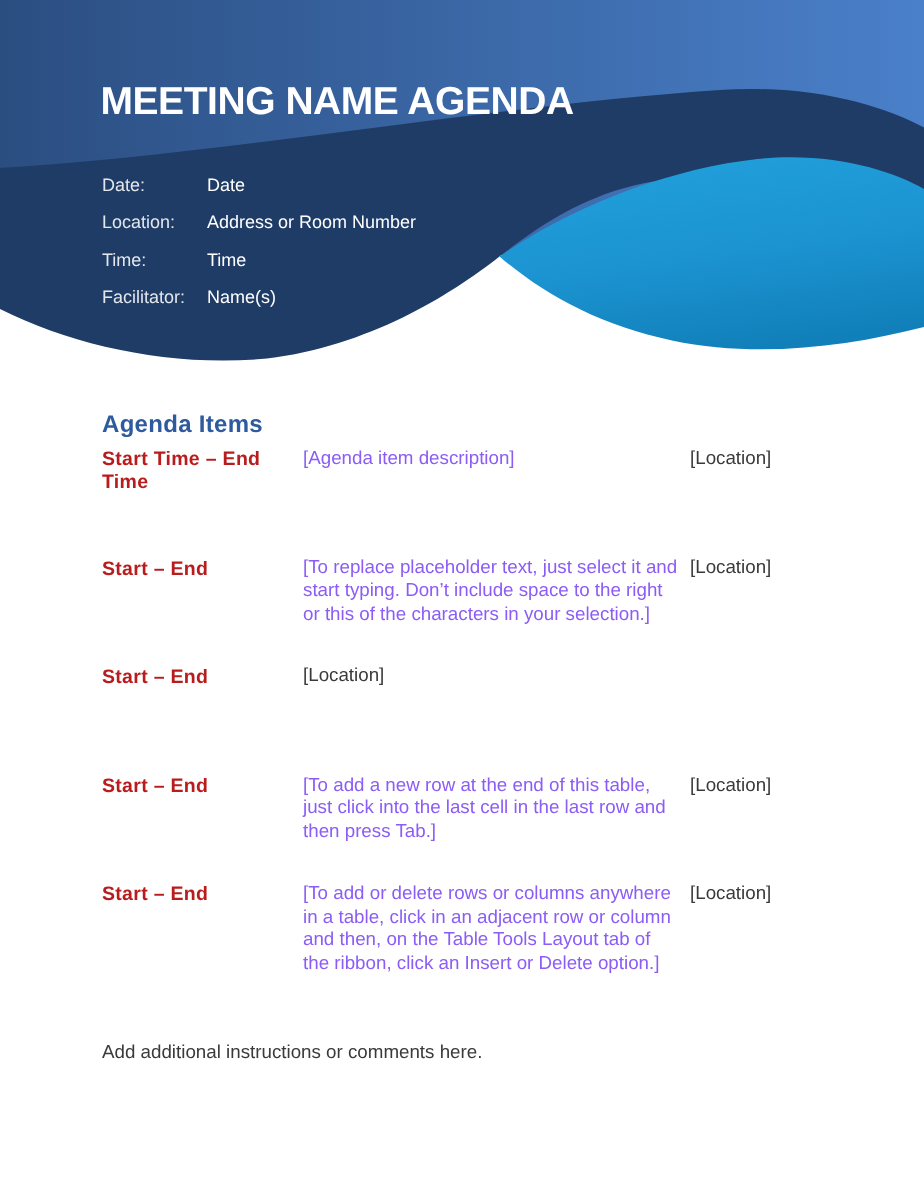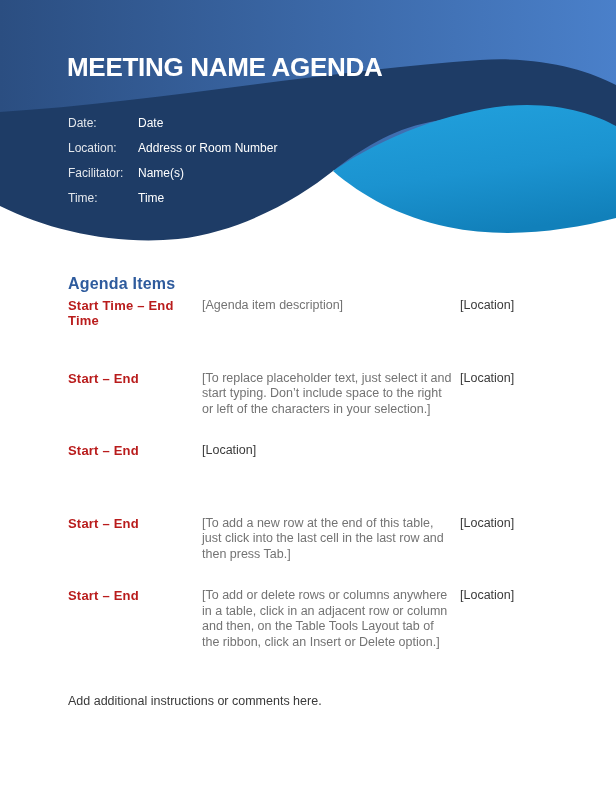--- a/index.html
+++ b/index.html
@@ -31,21 +31,21 @@
     letter-spacing: 0.2px;
   }
   .agenda-table { position: absolute; left: 68px; top: 298px; width: 452px; }
   .agenda-row { display: flex; min-height: 72.5px; align-items: flex-start; }
   .col-time {
     width: 134px; flex: 0 0 134px;
     font-size: 13px; font-weight: 700; color: #b91c1c; letter-spacing: 0.2px;
   }
   .col-desc {
     width: 258px; flex: 0 0 258px;
-    font-size: 12.5px; color: #737373; line-height: 15.6px;
+    font-size: 12.5px; color: #8b5cf6; line-height: 15.6px;
     padding-right: 8px; box-sizing: border-box;
   }
   .col-loc { flex: 1; font-size: 12.5px; color: #3a3a3a; }
 
   
   .additional { position: absolute; left: 68px; top: 674px; width: 452px; }
   .additional-heading {
     font-size: 13px; font-weight: 700; color: #2e5b9d; letter-spacing: 0.3px;
   }
   .additional-body { margin-top: 20px; font-size: 12.5px; color: #3a3a3a; }
@@ -83,42 +83,42 @@
   <div class="fields">
     <div class="field-row">
       <span class="field-label">Date:</span>
       <span class="field-value">Date</span>
     </div>
     <div class="field-row">
       <span class="field-label">Location:</span>
       <span class="field-value">Address or Room Number</span>
     </div>
     <div class="field-row">
+      <span class="field-label">Time:</span>
+      <span class="field-value">Time</span>
+    </div>
+    <div class="field-row">
       <span class="field-label">Facilitator:</span>
       <span class="field-value">Name(s)</span>
-    </div>
-    <div class="field-row">
-      <span class="field-label">Time:</span>
-      <span class="field-value">Time</span>
     </div>
   </div>
 
   <div class="agenda-heading">Agenda Items</div>
 
   <div class="agenda-table">
 
     <div class="agenda-row">
       <div class="col-time">Start Time – End Time</div>
       <div class="col-desc">[Agenda item description]</div>
       <div class="col-loc">[Location]</div>
     </div>
 
     <div class="agenda-row">
       <div class="col-time">Start – End</div>
-      <div class="col-desc">[To replace placeholder text, just select it and start typing. Don’t include space to the right or left of the characters in your selection.]</div>
+      <div class="col-desc">[To replace placeholder text, just select it and start typing. Don’t include space to the right or this of the characters in your selection.]</div>
       <div class="col-loc">[Location]</div>
     </div>
 
     <div class="agenda-row">
       <div class="col-time">Start – End</div>
       <div class="col-loc">[Location]</div>
     </div>
 
     <div class="agenda-row">
       <div class="col-time">Start – End</div>

